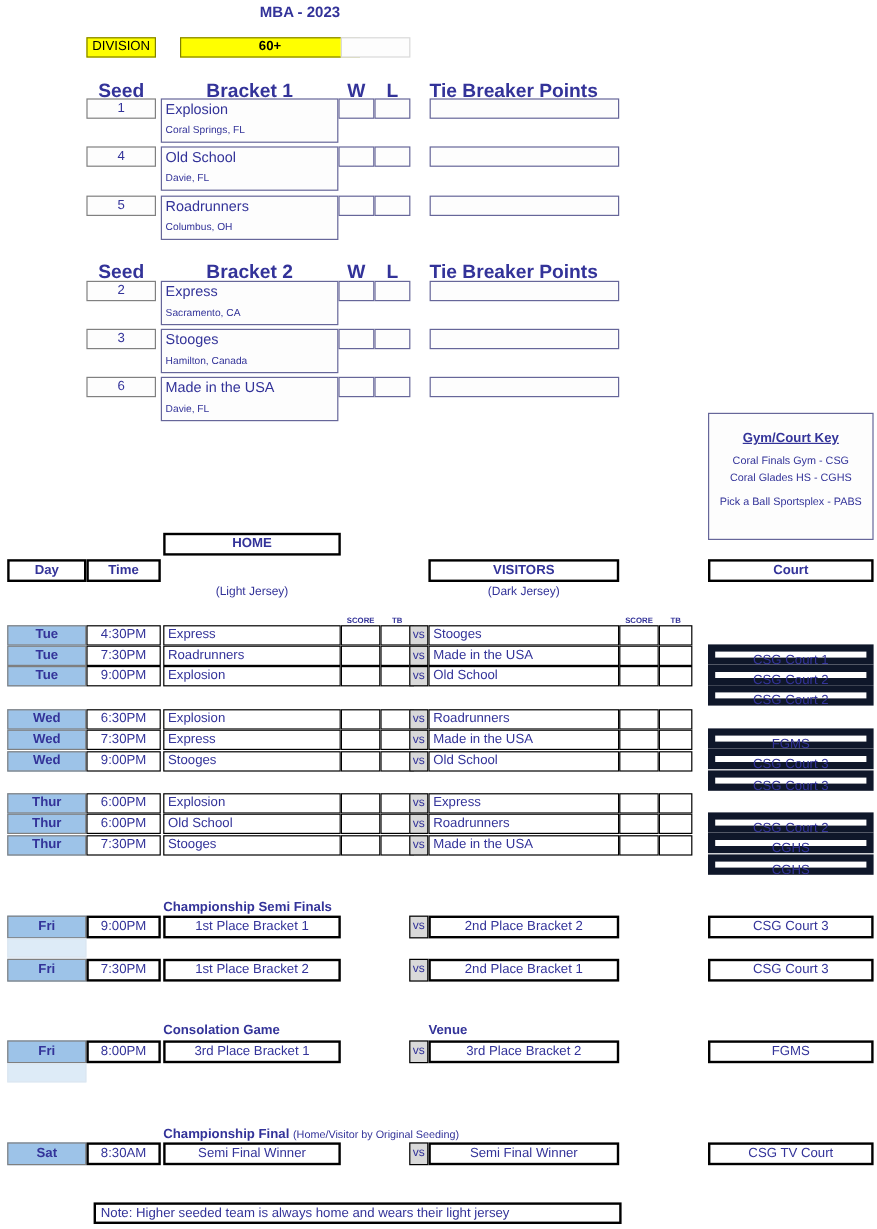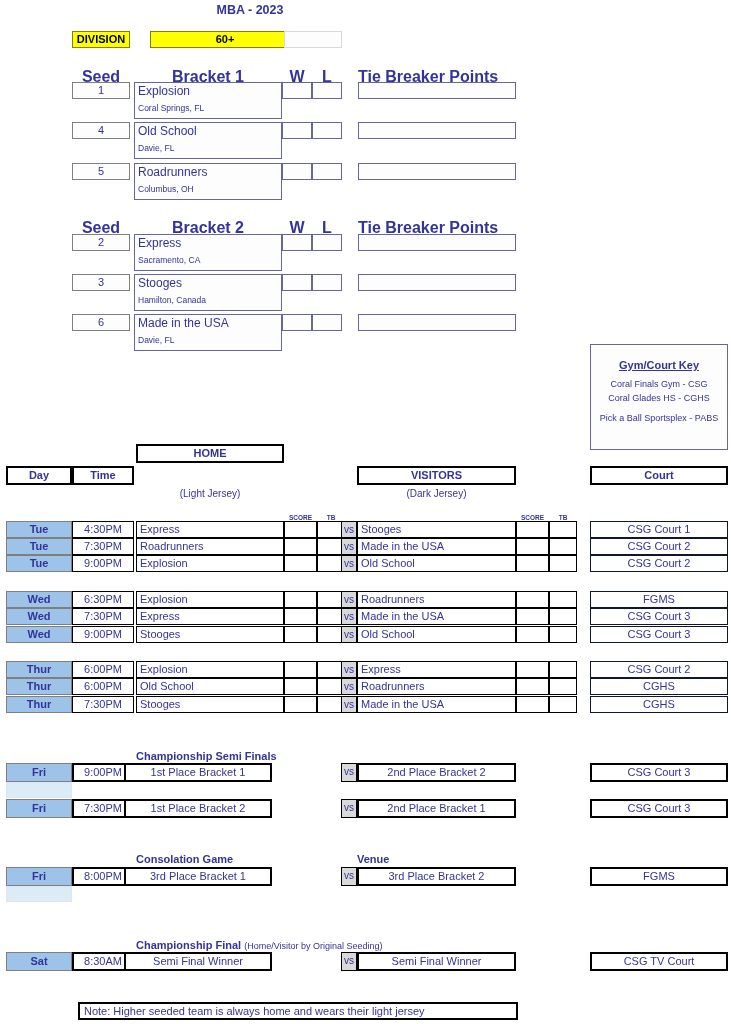--- a/index.html
+++ b/index.html
@@ -23,21 +23,21 @@
     left: 130px; top: 2px; width: 240px; height: 16px;
     text-align: center;
     font-weight: bold; font-size: 12.5px; color: #333399;
     line-height: 16px;
   }
 
   
   #division-label {
     left: 72px; top: 31px; width: 58px; height: 17px;
     background: #ffff00; border: 1px solid #808000;
-    color: #000000; font-weight: bold; font-size: 11px;
+    color: #000000; font-weight: normal; font-size: 11px;
     line-height: 15px; text-align: center;
   }
   #division-value {
     left: 134px; top: 31px; width: 150px; height: 17px;
     background: #ffff00; border: 1px solid #808000;
     color: #000000; font-weight: bold; font-size: 11px;
     line-height: 15px; text-align: center; margin-left: 16px;
   }
   #division-blank {
     left: 284px; top: 31px; width: 58px; height: 17px;
@@ -140,36 +140,36 @@
   .h-tb    { left: 317px; width: 28px; }
   .v-score { left: 516px; width: 33px; }
   .v-tb    { left: 549px; width: 28px; }
   .vscell {
     left: 341px; width: 16px; height: 17px;
     background: #d9d9d9; border: 1px solid #000000;
     font-size: 10px; color: #333399; line-height: 15px; text-align: center;
   }
   .courtcell {
     left: 590px; width: 138px; height: 17px;
-    background: #ffffff; border: 1px solid #0f172a;
-    text-align: center; line-height: 15px; font-size: 11px; color: #333399;
+    background: #ffffff; border: 6px solid #0f172a;
+    text-align: center; line-height: 15px; font-size: 11px; color: #333399; margin-top: 16px;
   }
 
   
   .sec-title {
     font-weight: bold; font-size: 11px; color: #333399;
     height: 14px; line-height: 14px;
   }
 
   
   .roundbox {
     height: 19px; background: #ffffff; border: 2px solid #000000;
     text-align: center; line-height: 15px; font-size: 11px; color: #333399;
   }
-  .rb-home { left: 124px; width: 148px; }
+  .rb-home { left: 136px; width: 148px; }
   .rb-vis  { left: 357px; width: 159px; }
   .rb-vs {
     left: 341px; width: 16px; height: 19px;
     background: #d9d9d9; border: 1px solid #000000;
     font-size: 10px; color: #333399; line-height: 15px; text-align: center;
   }
   .rb-court {
     left: 590px; width: 138px; height: 19px;
     background: #ffffff; border: 2px solid #000000;
     text-align: center; line-height: 15px; font-size: 11px; color: #333399;

